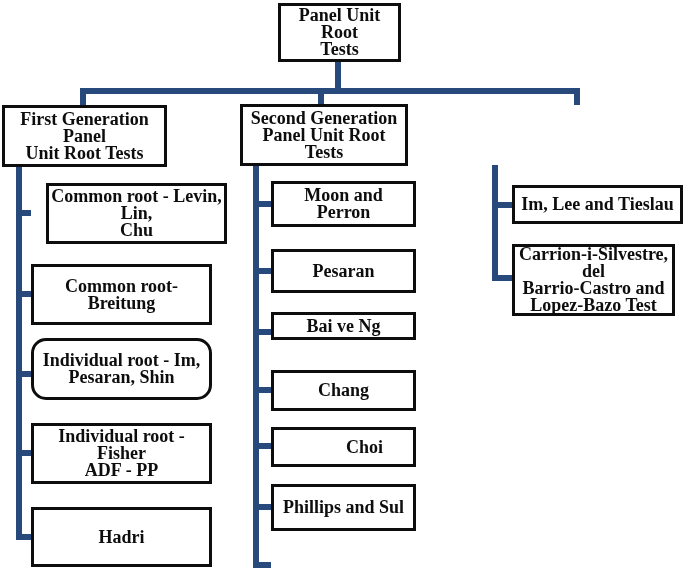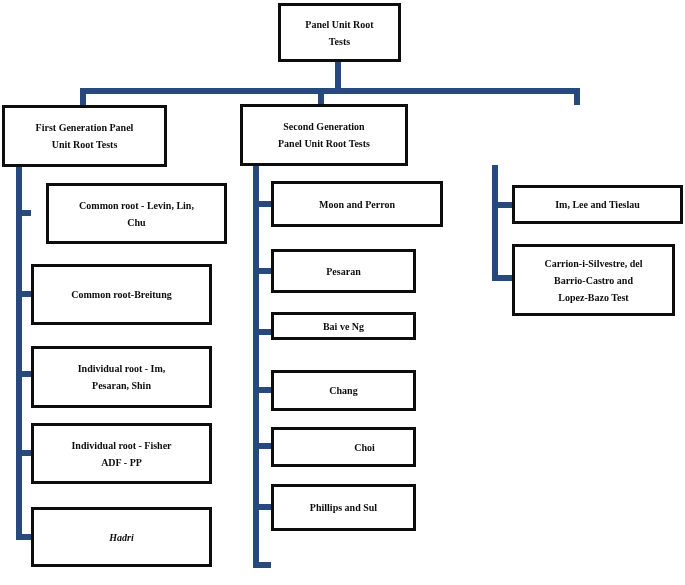--- a/index.html
+++ b/index.html
@@ -16,21 +16,21 @@
     overflow:hidden;
     font-family:"Liberation Serif", serif;
   }
   .node{
     position:absolute;
     box-sizing:border-box;
     background:var(--fill);
     border:3px solid var(--border);
     color:var(--text);
     font-weight:700;
-    font-size:10px;
+    font-size:18px;
     line-height:17px;
     display:flex;
     align-items:center;
     justify-content:center;
     text-align:center;
     white-space:pre-line;
     padding:2px;
   }
   .seg{
     position:absolute;
@@ -72,27 +72,27 @@
 Tests</div>
 
   <div class="node" style="left:240px;top:104px;width:168px;height:62px;">Second Generation
 Panel Unit Root Tests</div>
   <div class="node" style="left:2px;top:105px;width:165px;height:62px;">First Generation Panel
 Unit Root Tests</div>
 
   <div class="node" style="left:46px;top:183px;width:181px;height:61px;">Common root - Levin, Lin,
 Chu</div>
   <div class="node" style="left:31px;top:264px;width:181px;height:61px;">Common root-Breitung</div>
-  <div class="node" style="left:31px;top:346px;width:181px;height:62px;">Individual root - Im,
+  <div class="node" style="left:31px;top:338px;width:181px;height:62px;border-radius:15px;">Individual root - Im,
 Pesaran, Shin</div>
   <div class="node" style="left:31px;top:423px;width:181px;height:61px;">Individual root - Fisher
 ADF - PP</div>
-  <div class="node" style="left:31px;top:507px;width:181px;height:60px;font-style:italic;">Hadri</div>
+  <div class="node" style="left:31px;top:507px;width:181px;height:60px;">Hadri</div>
 
-  <div class="node" style="left:271px;top:181px;width:172px;height:46px;">Moon and Perron</div>
+  <div class="node" style="left:271px;top:181px;width:145px;height:46px;">Moon and Perron</div>
   <div class="node" style="left:271px;top:249px;width:145px;height:44px;">Pesaran</div>
   <div class="node" style="left:271px;top:312px;width:145px;height:28px;">Bai ve Ng</div>
   <div class="node" style="left:271px;top:370px;width:145px;height:41px;">Chang</div>
   <div class="node" style="left:271px;top:427px;width:145px;height:40px;padding-left:44px;">Choi</div>
   <div class="node" style="left:271px;top:484px;width:145px;height:47px;">Phillips and Sul</div>
 
   <div class="node" style="left:512px;top:185px;width:171px;height:39px;">Im, Lee and Tieslau</div>
   <div class="node" style="left:512px;top:244px;width:163px;height:72px;">Carrion-i-Silvestre, del
 Barrio-Castro and
 Lopez-Bazo Test</div>

